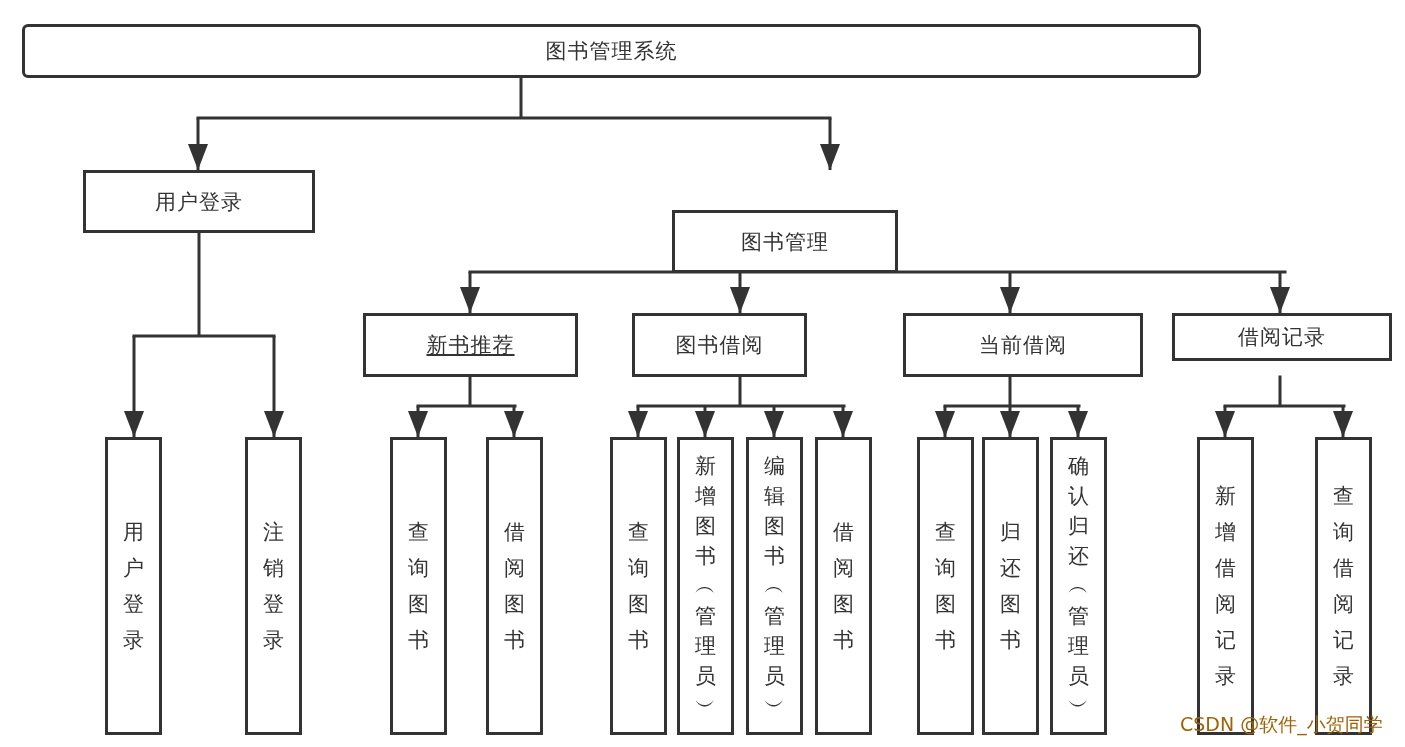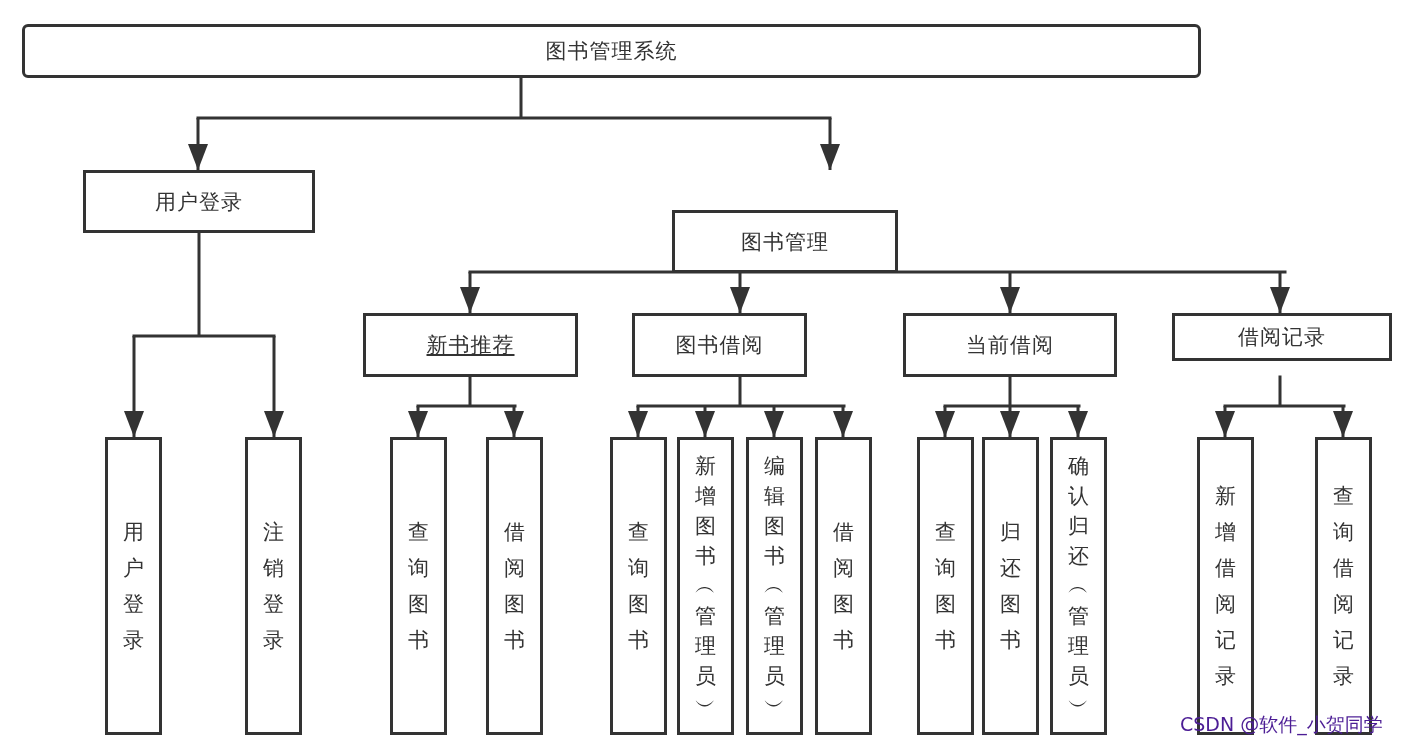--- a/index.html
+++ b/index.html
@@ -47,21 +47,21 @@
     text-align: center;
   }
   .vtext.long span {
     line-height: 30px;
   }
   #watermark {
     position: absolute;
     left: 1180px;
     top: 712px;
     font-size: 19px;
-    color: #4c1d95;
+    color: #a16207;
     white-space: nowrap;
     z-index: 3;
   }
 </style>
 </head>
 <body>
 
 <div id="canvas">
 
   <svg id="wires" viewBox="0 0 1405 747" xmlns="http://www.w3.org/2000/svg">
@@ -102,21 +102,21 @@
     </g>
   </svg>
 
   <div class="node hnode" style="left:22px; top:24px; width:1179px; height:54px;border-radius:6px;">图书管理系统</div>
 
   <div class="node hnode" style="left:83px; top:170px; width:232px; height:63px;">用户登录</div>
   <div class="node hnode" style="left:672px; top:170px; width:226px; height:63px;margin-top:40px;">图书管理</div>
 
   <div class="node hnode" style="left:363px; top:313px; width:215px; height:64px;text-decoration:underline;">新书推荐</div>
   <div class="node hnode" style="left:632px; top:313px; width:175px; height:64px;text-align:center;">图书借阅</div>
-  <div class="node hnode" style="left:903px; top:313px; width:214px; height:64px;">当前借阅</div>
+  <div class="node hnode" style="left:903px; top:313px; width:240px; height:64px;">当前借阅</div>
   <div class="node hnode" style="left:1172px; top:313px; width:220px; height:48px;">借阅记录</div>
 
   <div class="node vtext" style="left:105px; top:437px; width:57px; height:298px;">
       <span>用</span>
       <span>户</span>
       <span>登</span>
       <span>录</span>
     </div>
   <div class="node vtext" style="left:245px; top:437px; width:57px; height:298px;">
       <span>注</span>

